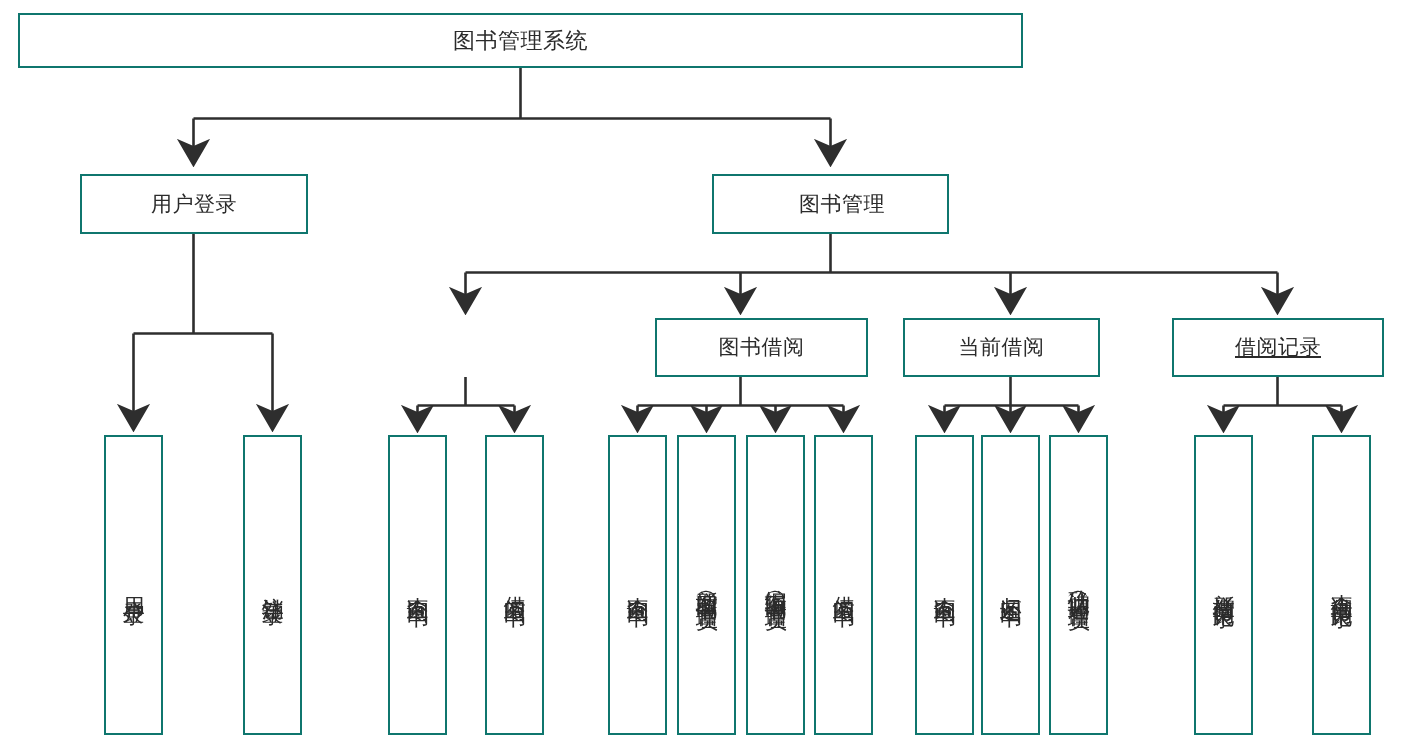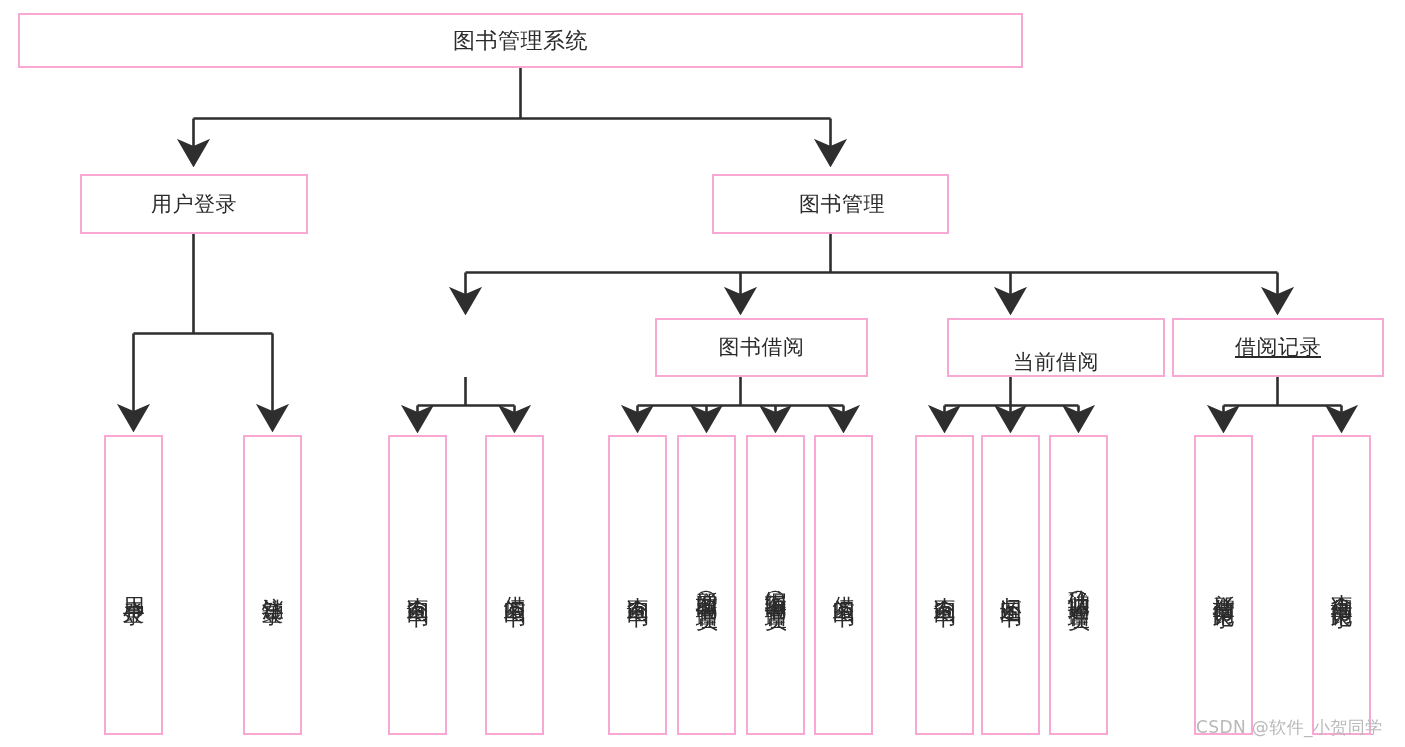--- a/index.html
+++ b/index.html
@@ -22,21 +22,21 @@
     position: absolute;
     left: 0;
     top: 0;
     width: 1405px;
     height: 747px;
     pointer-events: none;
   }
   .node {
     position: absolute;
     box-sizing: border-box;
-    border: 2px solid #f9a8d4;
+    border: 2px solid #0f766e;
     background: #ffffff;
     display: flex;
     align-items: center;
     justify-content: center;
     color: #2b2b2b;
     text-align: center;
   }
   .node .label {
     display: block;
     line-height: 1.18;
@@ -142,21 +142,21 @@
   <div class="node horiz" style="left:80px; top:174px; width:228px; height:60px;">
     <span class="label">用户登录</span>
   </div>
   <div class="node horiz" style="left:712px; top:174px; width:237px; height:60px;padding-left:23px;">
     <span class="label">图书管理</span>
   </div>
 
   <div class="node horiz" style="left:634px; top:318px; width:213px; height:59px;margin-left:21px;">
     <span class="label">图书借阅</span>
   </div>
-  <div class="node horiz" style="left:947px; top:318px; width:218px; height:59px;align-items:flex-end;">
+  <div class="node horiz" style="left:903px; top:318px; width:197px; height:59px;">
     <span class="label">当前借阅</span>
   </div>
   <div class="node horiz" style="left:1172px; top:318px; width:212px; height:59px;text-decoration:underline;">
     <span class="label">借阅记录</span>
   </div>
 
   <div class="node vert" style="left:104px; top:435px; width:59px; height:300px;">
     <span class="label">用户登录</span>
   </div>
   <div class="node vert" style="left:243px; top:435px; width:59px; height:300px;">
@@ -193,15 +193,14 @@
     <span class="label">确认归还（管理员）</span>
   </div>
 
   <div class="node vert" style="left:1194px; top:435px; width:59px; height:300px;">
     <span class="label">新增借阅记录</span>
   </div>
   <div class="node vert" style="left:1312px; top:435px; width:59px; height:300px;">
     <span class="label">查询借阅记录</span>
   </div>
 
-  <div class="watermark" style="left:1196px; top:716px;">CSDN @软件_小贺同学</div>
 
 </div>
 
 </body></html>

